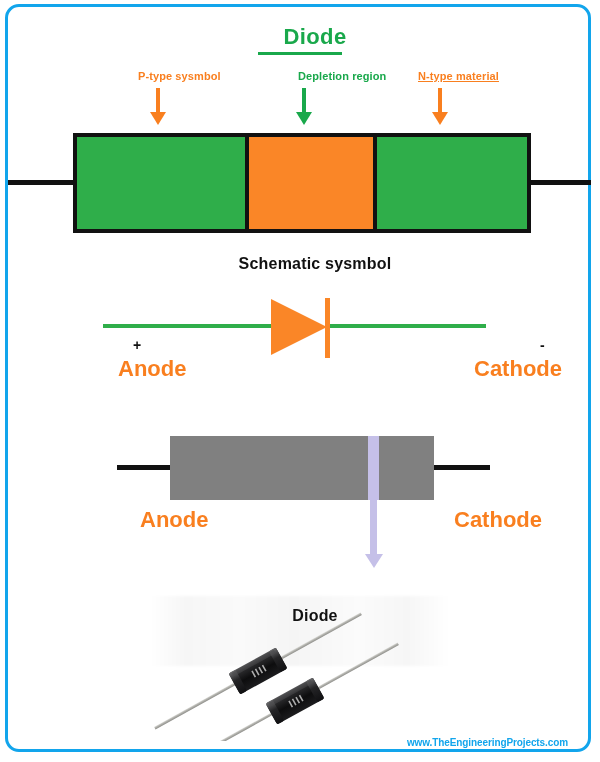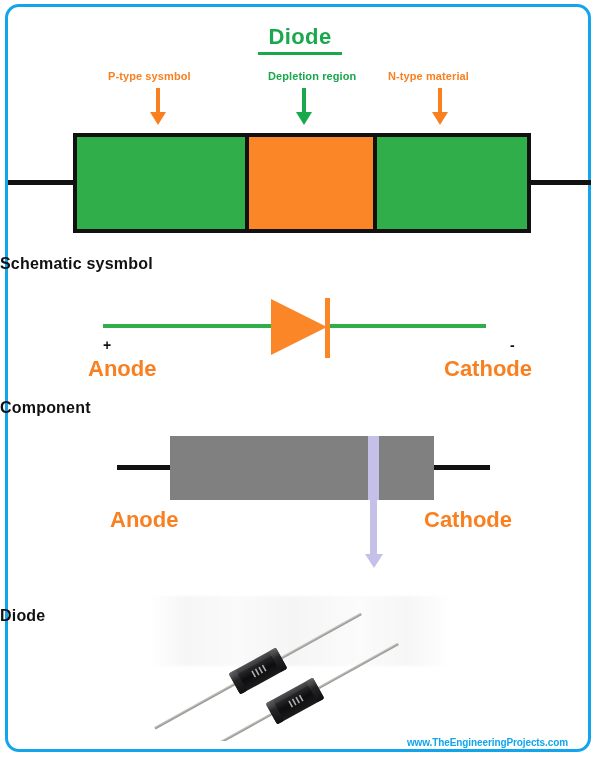--- a/index.html
+++ b/index.html
@@ -26,21 +26,21 @@
     top: 4px;
     width: 586px;
     height: 748px;
     border: 3px solid #12A5EC;
     border-radius: 14px;
     box-sizing: border-box;
     pointer-events: none;
   }
 
   
-  .txt { position: absolute; white-space: nowrap; }
+  .txt { position: absolute; white-space: nowrap; margin-left: 30px; }
 
   
   #title {
     left: 0; right: 0;
     top: 24px;
     text-align: center;
     color: #19A84B;
     font-size: 22px;
     font-weight: bold;
     letter-spacing: 0.4px;
@@ -58,21 +58,21 @@
   .anno {
     font-size: 11px;
     font-weight: bold;
     letter-spacing: 0.1px;
   }
   .anno.orange { color: #F97F1F; }
   .anno.green  { color: #19A84B; }
 
   #lbl-p { left: 108px; top: 70px; }
   #lbl-d { left: 268px; top: 70px; }
-  #lbl-n { left: 388px; top: 70px; }
+  #lbl-n { left: 388px; top: 70px; text-decoration: underline; }
 
   
   .arrow-down { position: absolute; }
   .arrow-down .shaft {
     position: absolute;
     left: 50%;
     top: 0;
     width: 4px;
     margin-left: -2px;
     height: 26px;
@@ -123,21 +123,21 @@
     background: #FA8627;
     border-left: 4px solid #111111;
     border-right: 4px solid #111111;
     box-sizing: content-box;
   }
   #seg-n { flex: 1; background: #2FAE4A; }
 
   
   .section-head {
     left: 0; right: 0;
-    text-align: left;
+    text-align: center;
     color: #111111;
     font-size: 16px;
     font-weight: bold;
     letter-spacing: 0.2px;
   }
   #head-schematic { top: 255px; }
   #head-component { top: 399px; }
   #head-photo     { top: 607px; }
 
   
@@ -310,21 +310,20 @@
   <div id="sym-line-left"></div>
   <div id="sym-line-right"></div>
   <div id="sym-triangle"></div>
   <div id="sym-bar"></div>
 
   <div class="txt polarity" id="plus-sign">+</div>
   <div class="txt polarity" id="minus-sign">-</div>
   <div class="txt terminal" id="sym-anode">Anode</div>
   <div class="txt terminal" id="sym-cathode">Cathode</div>
 
-  <div class="txt section-head" id="head-component">Component</div>
 
   <div id="comp-lead-left"></div>
   <div id="comp-lead-right"></div>
   <div id="comp-body"></div>
   <div id="comp-band"></div>
   <div id="band-arrow-shaft"></div>
   <div id="band-arrow-head"></div>
 
   <div class="txt terminal" id="comp-anode">Anode</div>
   <div class="txt terminal" id="comp-cathode">Cathode</div>

